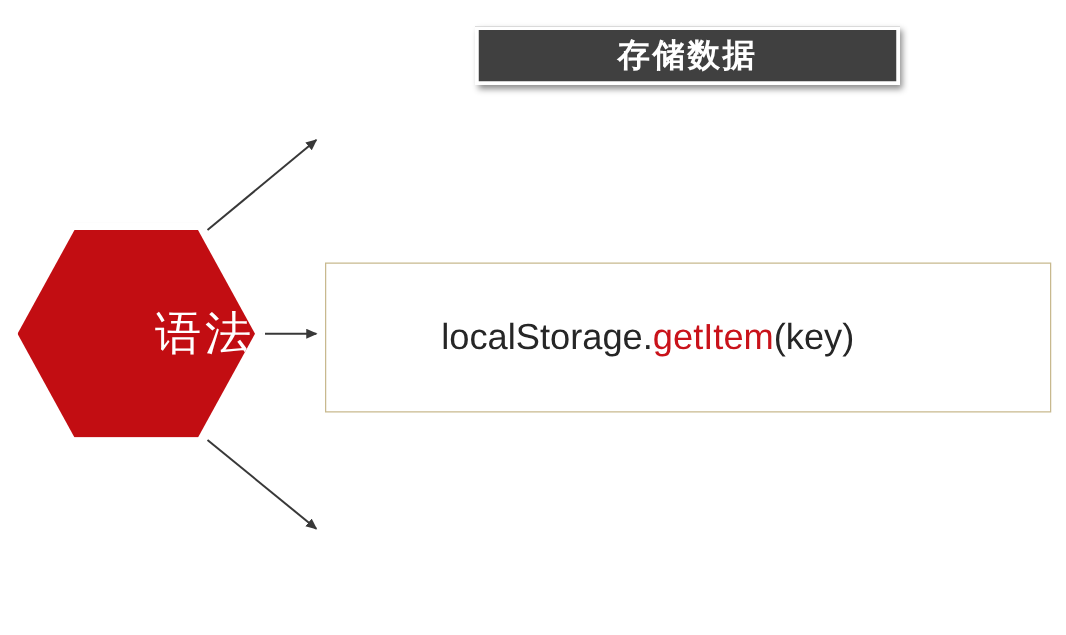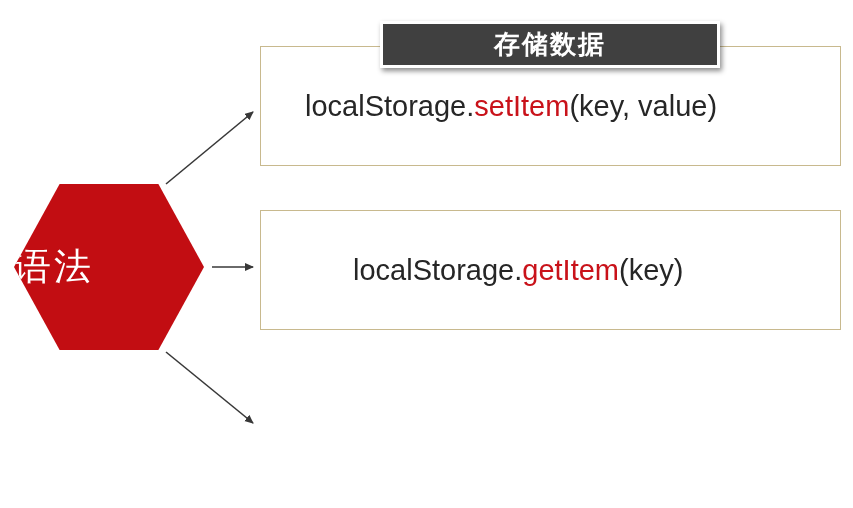--- a/index.html
+++ b/index.html
@@ -13,21 +13,21 @@
   .hex-outer {
     position:absolute; left:8px; top:178px; width:202px; height:178px;
     background:#ffffff;
     clip-path:polygon(0% 50%, 24% 0%, 76% 0%, 100% 50%, 76% 100%, 24% 100%);
     filter:drop-shadow(4px 5px 5px rgba(0,0,0,0.45));
   }
   .hex-inner {
     position:absolute; left:6px; top:6px; right:6px; bottom:6px;
     background:var(--hex-red, #C20D12);
     clip-path:polygon(0% 50%, 24% 0%, 76% 0%, 100% 50%, 76% 100%, 24% 100%);
-    display:flex; align-items:center; justify-content:flex-start;
+    display:flex; align-items:center; justify-content:flex-end;
   }
   .hex-label {
     color:#ffffff; font-size:37px; letter-spacing:3px; font-weight:400;
   }
 
   
   .panel {
     position:absolute; left:260px; width:581px; height:120px;
     background:#ffffff; border:1px solid var(--panel-border, #C8B98E);
     box-sizing:border-box;
@@ -75,25 +75,20 @@
     <line x1="212" y1="267" x2="253" y2="267" stroke="#383838" stroke-width="1.6" marker-end="url(#arrh)"></line>
     <line x1="166" y1="352" x2="253" y2="423" stroke="#383838" stroke-width="1.6" marker-end="url(#arrh)"></line>
   </svg>
 
   <div class="hex-outer">
     <div class="hex-inner">
       <span class="hex-label">语法</span>
     </div>
   </div>
 
-  <div class="panel panel-1">
-    <div class="code-line">
-      <span>localStorage.</span><span class="code-method">setItem</span><span>(key, value)</span>
-    </div>
-  </div>
   <div class="panel-header header-1">存储数据</div>
 
   <div class="panel panel-2">
     <div class="code-line">
       <span>localStorage.</span><span class="code-method">getItem</span><span>(key)</span>
     </div>
   </div>
 
 
 </div>

